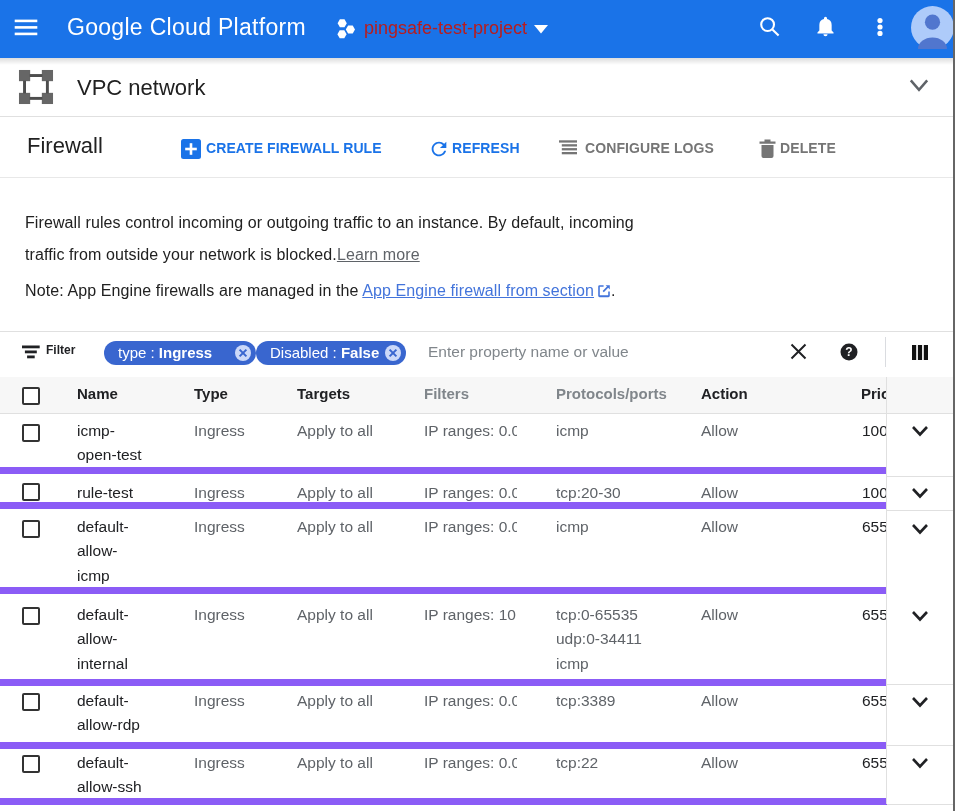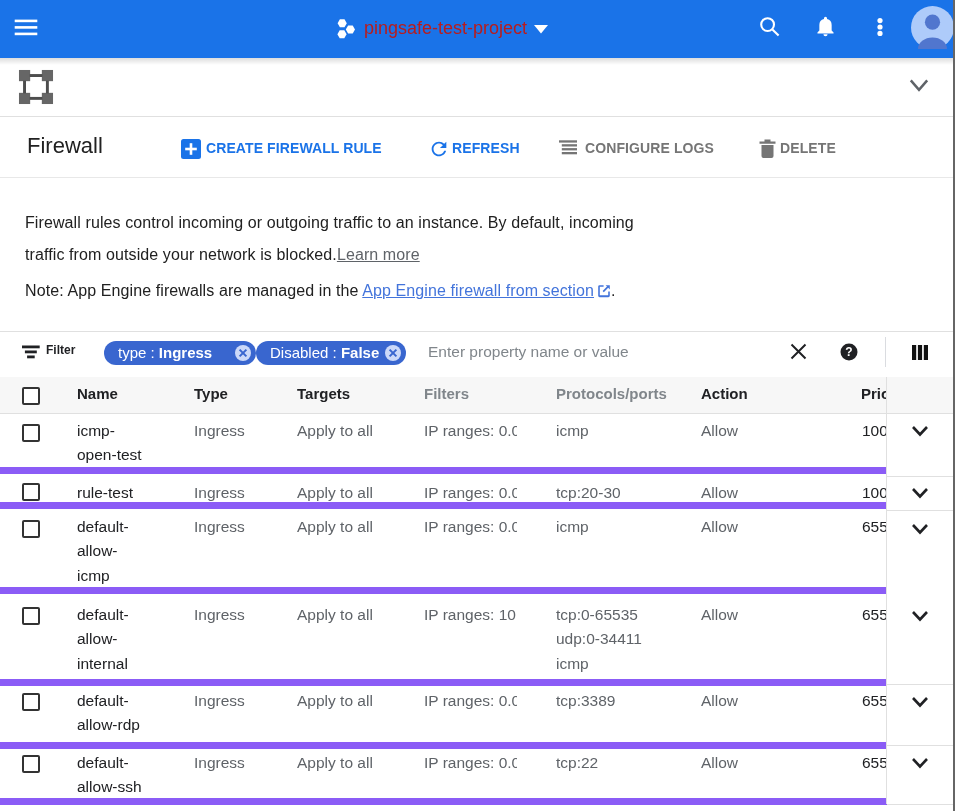--- a/index.html
+++ b/index.html
@@ -48,20 +48,21 @@
 <body>
 <div id="page">
 
   <div class="abs" id="topbar"></div>
   <div class="abs" id="barshadow"></div>
   <svg class="abs" style="left:14px;top:19px" width="24" height="18" viewBox="0 0 24 18">
     <rect x="0.7" y="0.6" width="22.6" height="2.6" fill="#fff"></rect>
     <rect x="0.7" y="7.1" width="22.6" height="2.6" fill="#fff"></rect>
     <rect x="0.7" y="13.6" width="22.6" height="2.6" fill="#fff"></rect>
   </svg>
+  <div class="abs" id="gcp-title">Google Cloud Platform</div>
   <svg class="abs" style="left:337px;top:18px" width="21" height="24" viewBox="0 0 21 24">
     <polygon points="0.6,5.3 2.9,1.32 7.5,1.32 9.8,5.3 7.5,9.28 2.9,9.28" fill="#fff"></polygon>
     <polygon points="8.8,11.4 11.1,7.42 15.7,7.42 18.0,11.4 15.7,15.38 11.1,15.38" fill="#fff"></polygon>
     <polygon points="0.4,16.3 2.7,12.32 7.3,12.32 9.6,16.3 7.3,20.28 2.7,20.28" fill="#fff"></polygon>
   </svg>
   <div class="abs" id="proj-name">pingsafe-test-project</div>
   <svg class="abs" style="left:534px;top:25px" width="14" height="9" viewBox="0 0 14 9">
     <path d="M0 0 L14 0 L7 8.5 Z" fill="#fff"></path>
   </svg>
 
@@ -94,20 +95,21 @@
       <rect x="1" y="24.5" width="11.5" height="11.5"></rect>
       <rect x="24.5" y="24.5" width="11.5" height="11.5"></rect>
     </g>
     <g stroke="#4d4d4d" stroke-width="3">
       <line x1="12" y1="6.7" x2="25" y2="6.7"></line>
       <line x1="12" y1="30.2" x2="25" y2="30.2"></line>
       <line x1="6.7" y1="12" x2="6.7" y2="25"></line>
       <line x1="30.2" y1="12" x2="30.2" y2="25"></line>
     </g>
   </svg>
+  <div class="abs" id="vpc-title">VPC network</div>
   <svg class="abs" style="left:909px;top:78px" width="20" height="16" viewBox="0 0 20 16">
     <path d="M1.8 2.4 L10 11.8 L18.2 2.4" fill="none" stroke="#5f6368" stroke-width="2.5"></path>
   </svg>
   <div class="abs" id="vpc-border"></div>
 
   <div class="abs" id="fw-title">Firewall</div>
   <svg class="abs" style="left:181px;top:139px" width="20" height="20" viewBox="0 0 20 20">
     <rect x="0" y="0" width="20" height="20" rx="2.5" fill="#1a73e8"></rect>
     <rect x="4.2" y="8.7" width="11.6" height="2.6" fill="#fff"></rect>
     <rect x="8.7" y="4.2" width="2.6" height="11.6" fill="#fff"></rect>

